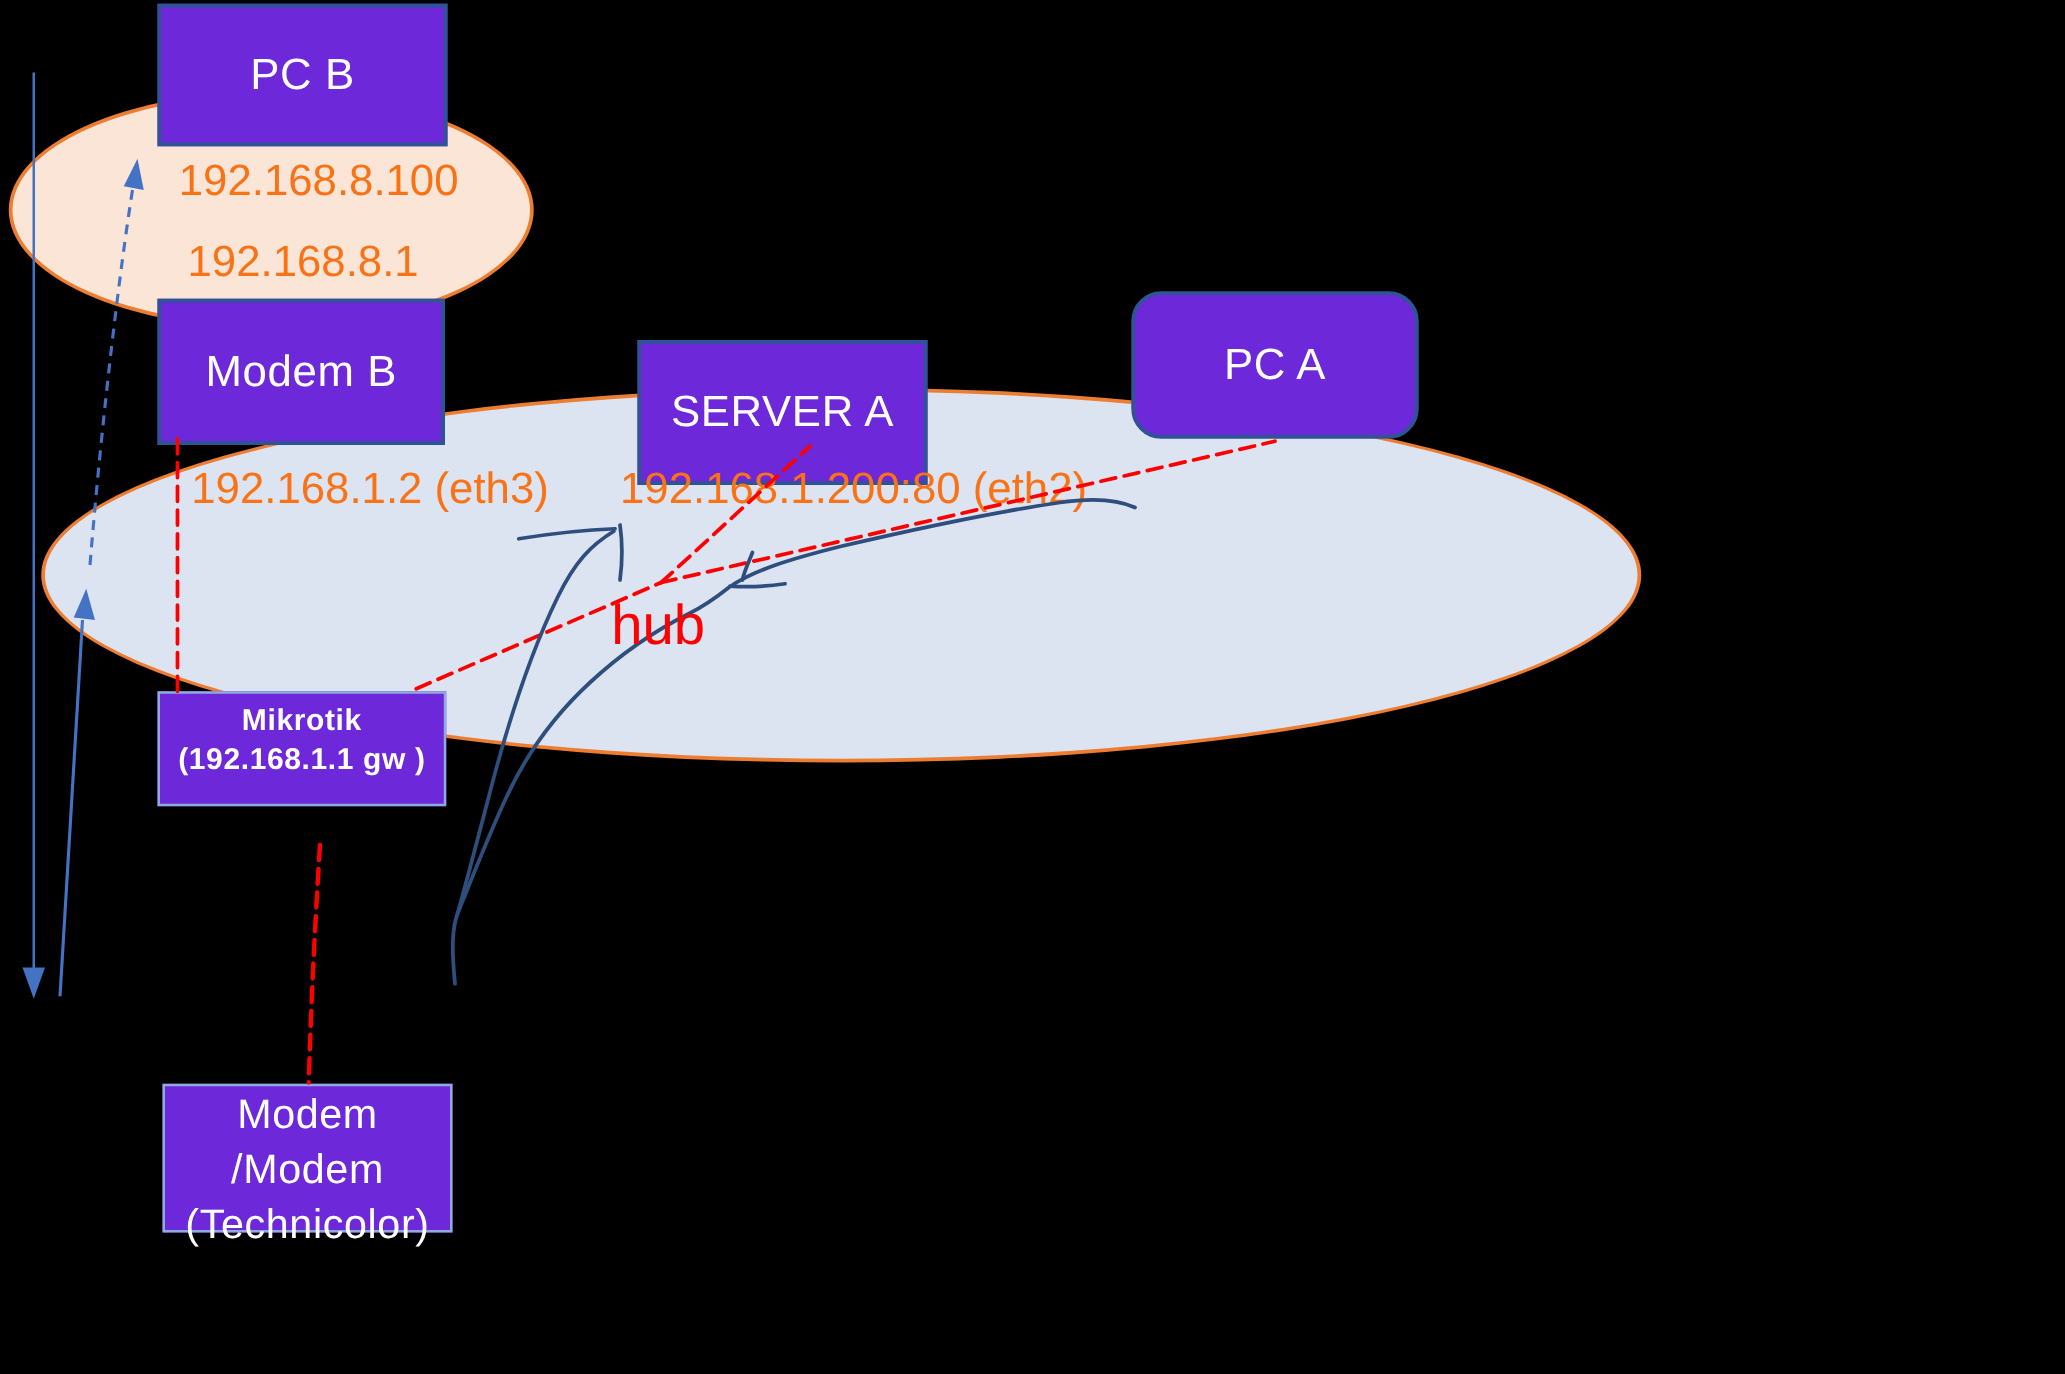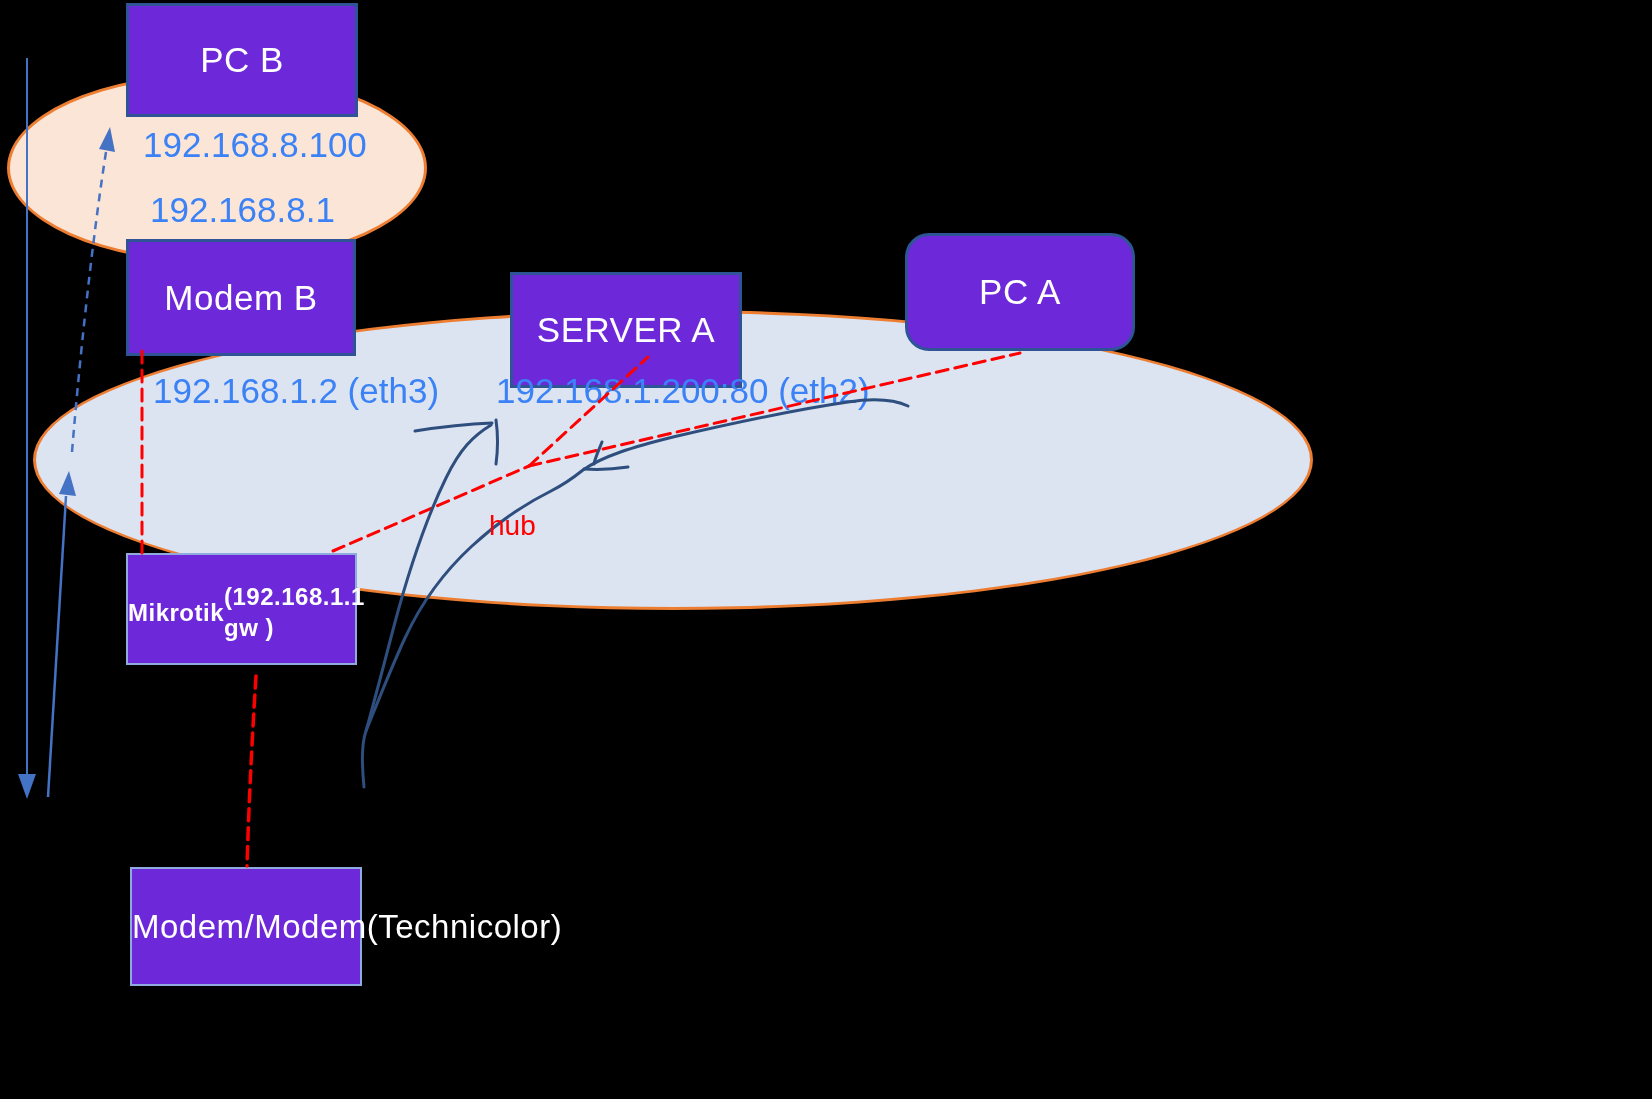--- a/index.html
+++ b/index.html
@@ -15,36 +15,36 @@
     color:#fff;display:flex;align-items:center;justify-content:center;
     font-size:35px;letter-spacing:.5px;
   }
   .node-dark{border:3px solid #2F5496;}
   .node-light{border:2px solid #8FAADC;}
   #node-pc-b{left:126px;top:3px;width:232px;height:114px;}
   #node-router-b{left:126px;top:239px;width:230px;height:117px;}
   #node-server-a{left:510px;top:240px;width:232px;height:116px;margin-top:32px;}
   #node-pc-a{left:905px;top:233px;width:230px;height:118px;border-radius:24px;}
   #node-mikrotik{
-    left:126px;top:553px;width:231px;height:112px;
-    flex-direction:row;justify-content:flex-start;align-items:center;
+    left:126px;top:553px;width:231px;height:92px;
+    flex-direction:column;justify-content:flex-start;align-items:center;
     font-size:24px;font-weight:bold;line-height:31px;padding-top:6px;
   }
   #node-modem{
     left:130px;top:867px;width:232px;height:119px;
-    flex-direction:row;justify-content:flex-start;align-items:center;
+    flex-direction:column;justify-content:flex-start;align-items:center;
     font-size:33px;line-height:44px;overflow:visible;
   }
-  .ip-label{position:absolute;color:#3b82f6;font-size:35px;line-height:1.1;white-space:nowrap;}
+  .ip-label{position:absolute;color:#f97316;font-size:35px;line-height:1.1;white-space:nowrap;}
   #ip-wifi-client{left:143px;top:126px;}
   #ip-wifi-gateway{left:150px;top:191px;}
   #ip-router-b{left:153px;top:372px;}
   #ip-server-a{left:457px;top:372px;margin-left:39px;}
   #ip-pc-a{left:858px;top:372px;}
-  #hub-label{position:absolute;left:489px;top:474px;color:#FF0000;font-size:28px;margin-top:36px;}
+  #hub-label{position:absolute;left:489px;top:474px;color:#FF0000;font-size:45px;}
   #overlay{position:absolute;left:0;top:0;width:1652px;height:1099px;pointer-events:none;}
 </style>
 </head>
 <body>
 
 <div id="canvas">
 
   <div class="net-ellipse" id="wifi-ellipse"></div>
   <div class="net-ellipse" id="lan-ellipse"></div>
 

